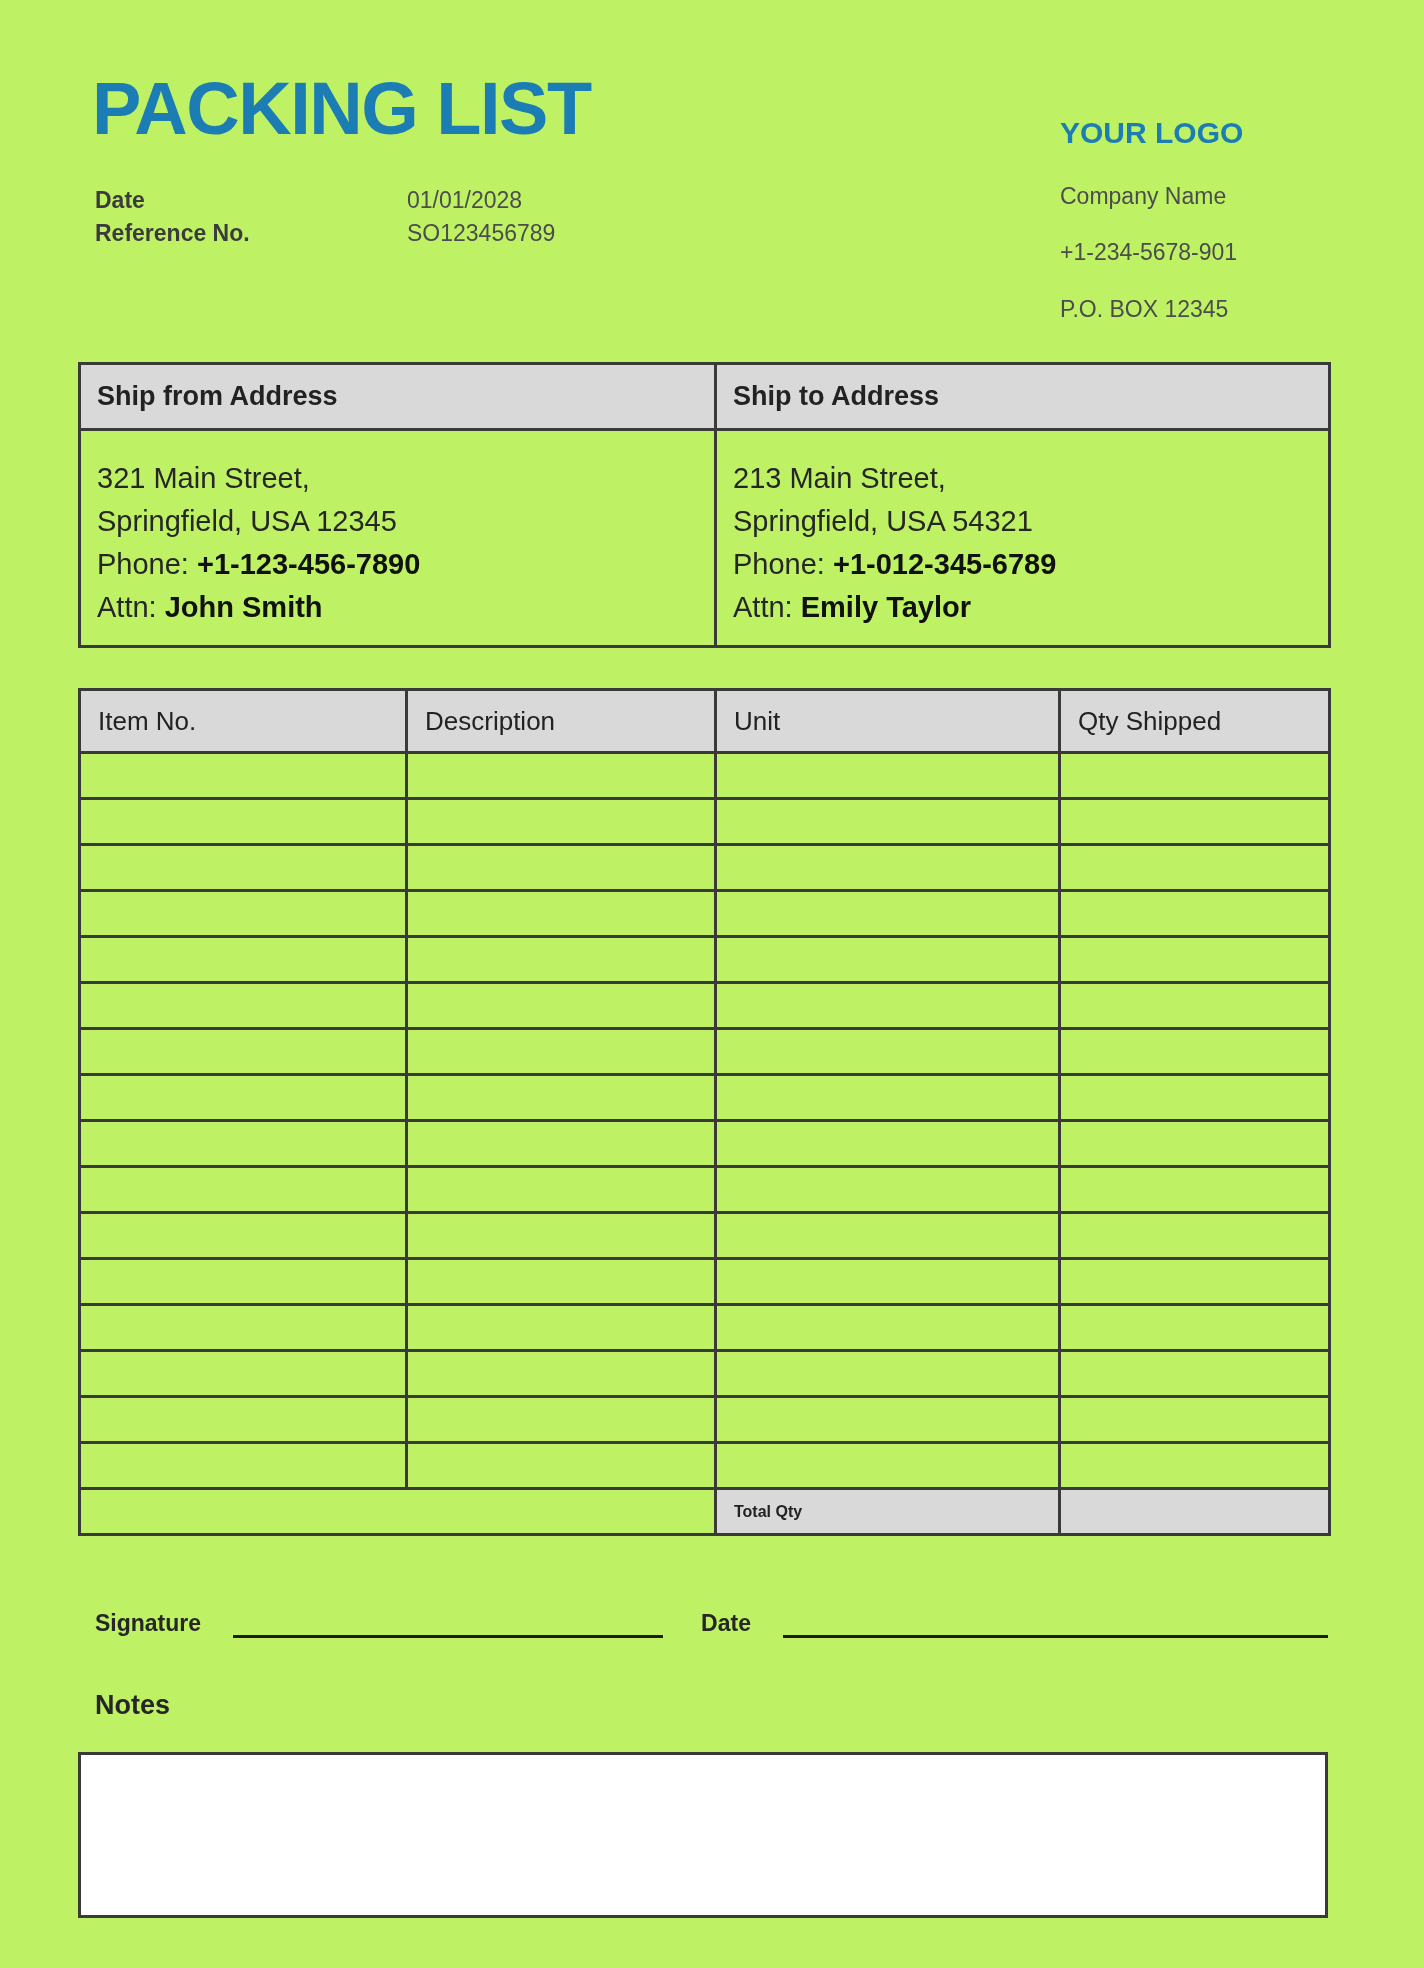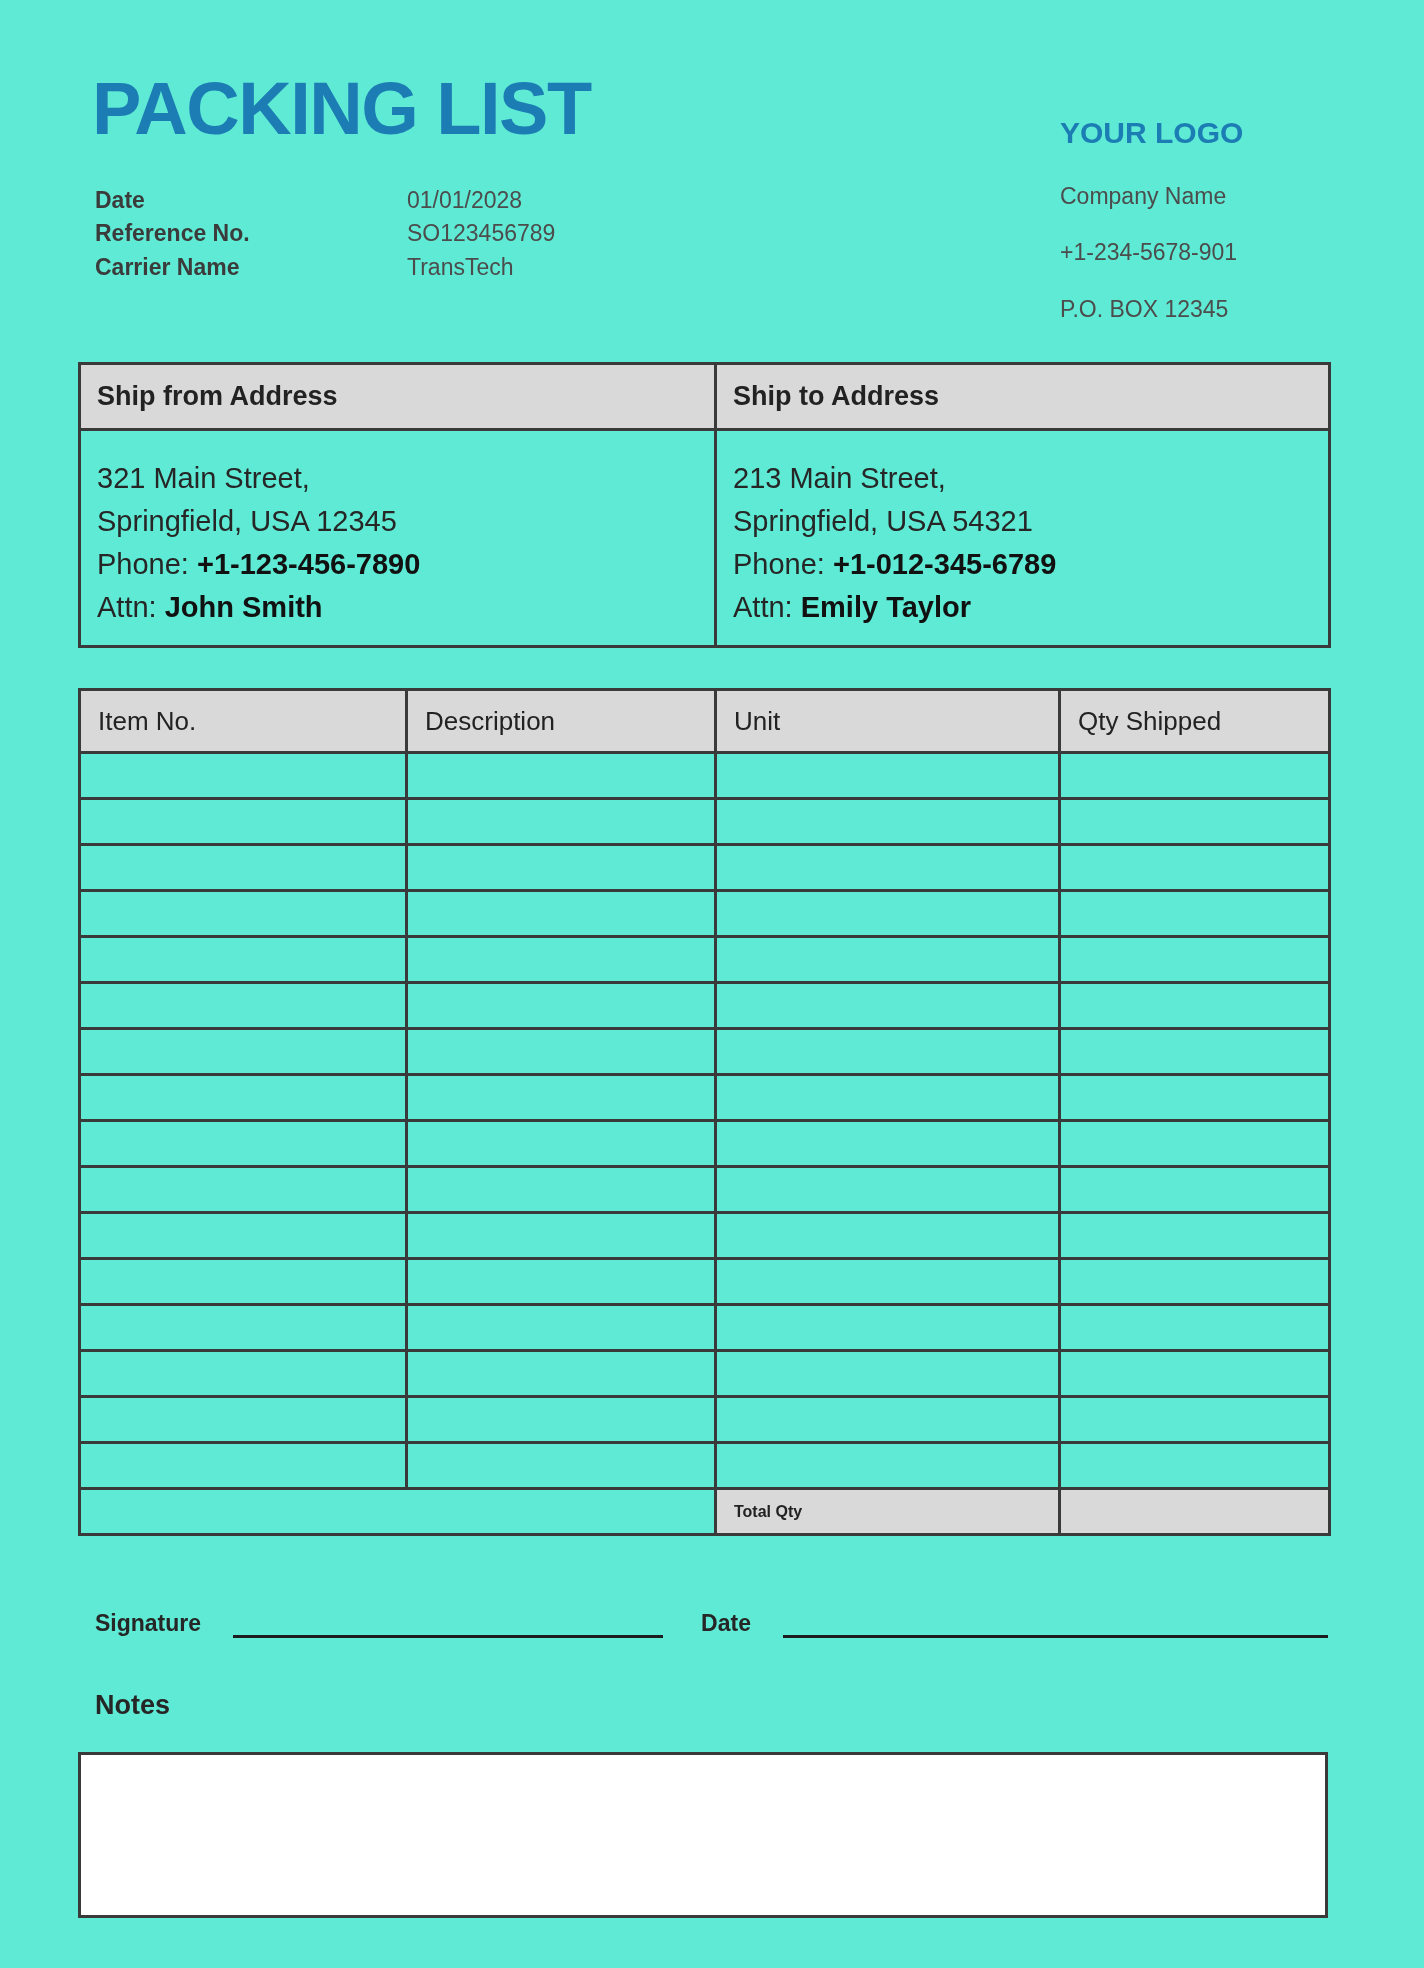--- a/index.html
+++ b/index.html
@@ -1,18 +1,18 @@
 <!DOCTYPE html>
 <html style="--accent: #1c7db5; --header-bg: #d9d9d9; --border: #3a3a3a;"><head>
 <meta charset="utf-8">
 <style>
   * { margin:0; padding:0; box-sizing:border-box; }
   html,body { background:#ffffff; }
   body { font-family:"Liberation Sans", sans-serif; }
-  #page { position:relative; width:1424px; height:1968px; background:#5eead4; overflow:hidden; }
+  #page { position:relative; width:1424px; height:1968px; background:#bef264; overflow:hidden; }
 
   .title { position:absolute; left:92px; top:66px; font-size:74px; font-weight:700;
            letter-spacing:-1.5px; color:var(--accent); }
 
   .meta { position:absolute; left:95px; top:184px; }
   .meta-row { display:flex; line-height:33.4px; font-size:23px; }
   .meta-label { width:312px; font-weight:700; color:#3b3b3b; }
   .meta-value { color:#4c4c4c; }
 
   .company { position:absolute; left:1060px; top:116px; }
@@ -57,24 +57,20 @@
   <div class="title">PACKING LIST</div>
 
   <div class="meta">
     <div class="meta-row">
       <span class="meta-label">Date</span>
       <span class="meta-value">01/01/2028</span>
     </div>
     <div class="meta-row">
       <span class="meta-label">Reference No.</span>
       <span class="meta-value">SO123456789</span>
-    </div>
-    <div class="meta-row">
-      <span class="meta-label">Carrier Name</span>
-      <span class="meta-value">TransTech</span>
     </div>
   </div>
 
   <div class="company">
     <div class="logo-text">YOUR LOGO</div>
     <div class="company-line">Company Name</div>
     <div class="company-line">+1-234-5678-901</div>
     <div class="company-line">P.O. BOX 12345</div>
   </div>
 

